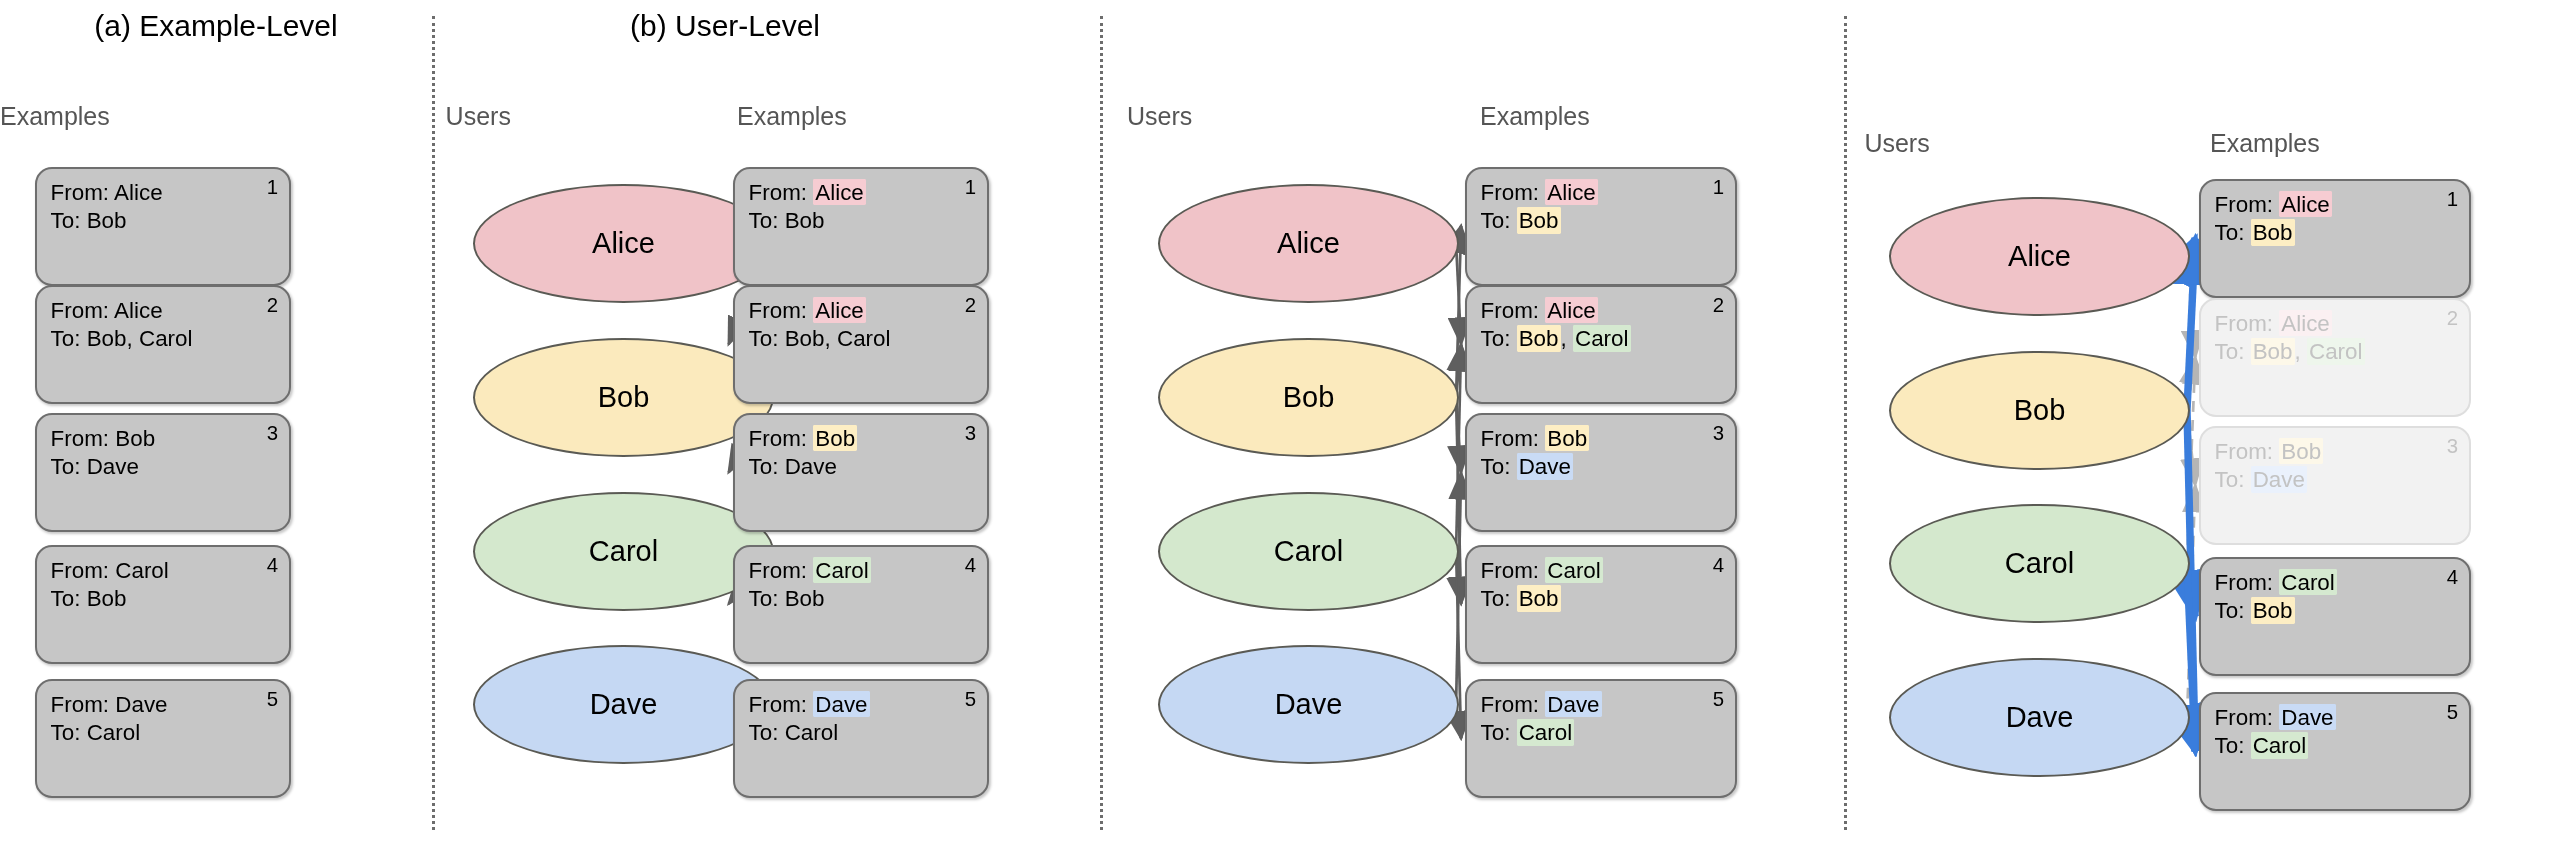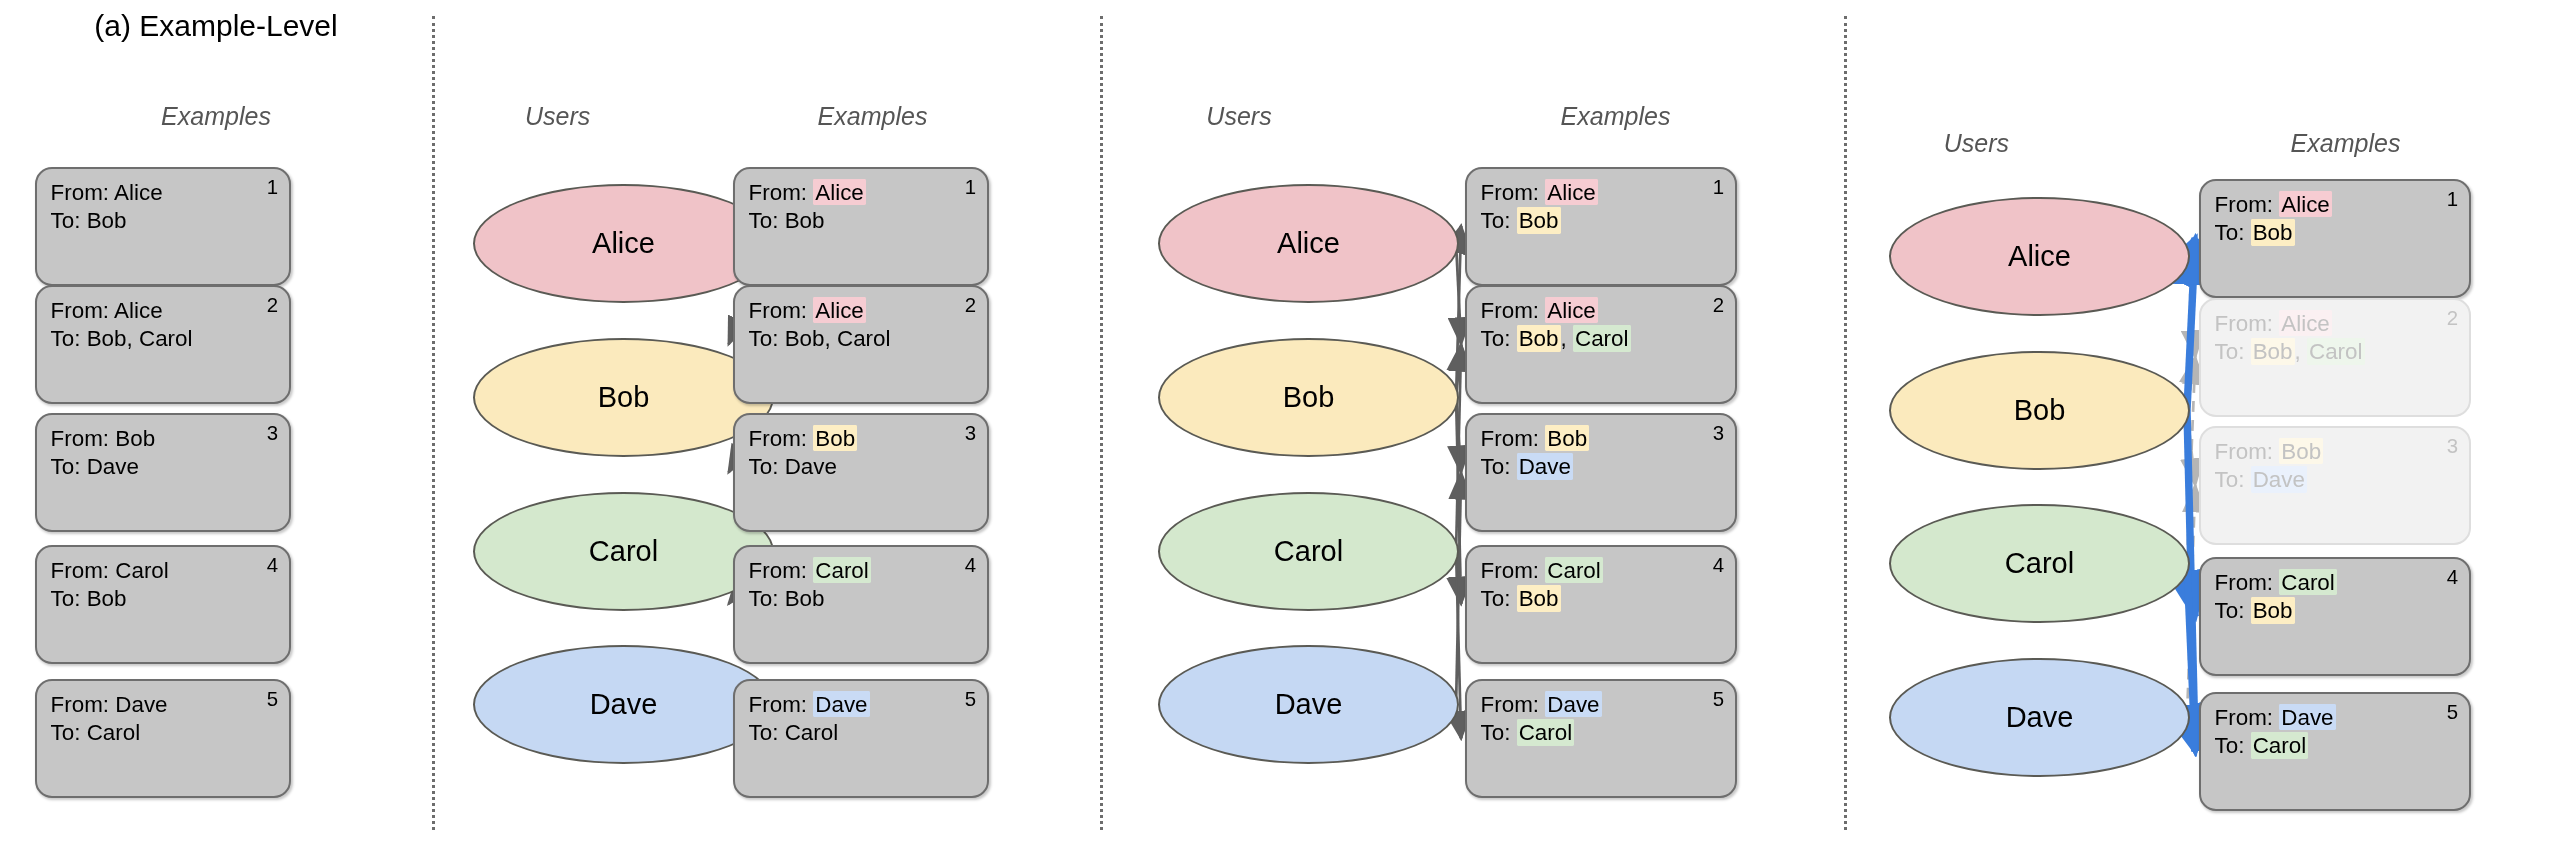--- a/index.html
+++ b/index.html
@@ -7,22 +7,22 @@
   #fig{position:relative;width:2360px;height:847px;background:#fff;}
 
   .panel{position:absolute;top:0;height:847px;}
   .divider{position:absolute;top:16.3px;width:0;height:814px;
            border-left:3.4px dotted #6d6d6d;}
 
   .ptitle{position:absolute;top:8.1px;left:0;width:100%;text-align:center;
           font-size:30px;color:#000;line-height:1.18;white-space:nowrap;}
   .ptitle .l2{font-size:27px;display:block;}
 
-  .colhead{position:absolute;font-size:25px;font-style:italic;color:#555;
-           text-align:center;white-space:nowrap;}
+  .colhead{position:absolute;font-size:25px;color:#555;
+           white-space:nowrap;}
 
   
   .ebox{position:absolute;box-sizing:border-box;
         background:#c6c6c6;border:2px solid #6e6e6e;border-radius:17px;
         box-shadow:1.4px 2px 2.7px rgba(0,0,0,.22);
         padding:9.5px 11px 9.5px 13.6px;}
   .ebox .line{font-size:22.4px;color:#000;line-height:1.28;white-space:nowrap;}
   .ebox .num{position:absolute;top:6.8px;right:11px;font-size:20.4px;color:#000;}
   .hl{padding:0.7px 2px;border-radius:1.4px;}
   .hl-alice{background:#f6ccd2;}
@@ -57,20 +57,21 @@
   <div class="divider" style="left:432px"></div>
   <div class="divider" style="left:1100px"></div>
   <div class="divider" style="left:1844px"></div>
 
   <div class="panel" style="left:0px;width:432px">
     <div class="ptitle">(a) Example-Level</div>
     <div class="colhead" style="left:0;width:432px;top:102px">Examples</div>
   </div>
 
   <div class="panel" style="left:432px;width:668px">
+    <div class="ptitle" style="left:-41px;width:668px">(b) User-Level</div>
     <div class="colhead" style="left:13.6px;width:224px;top:102px">Users</div>
     <div class="colhead" style="left:305px;width:271px;top:102px">Examples</div>
   </div>
 
   <div class="panel" style="left:1100px;width:744px">
     <div class="colhead" style="left:27px;width:224px;top:102px">Users</div>
     <div class="colhead" style="left:380px;width:271px;top:102px">Examples</div>
   </div>
 
   <div class="panel" style="left:1844px;width:732px">

